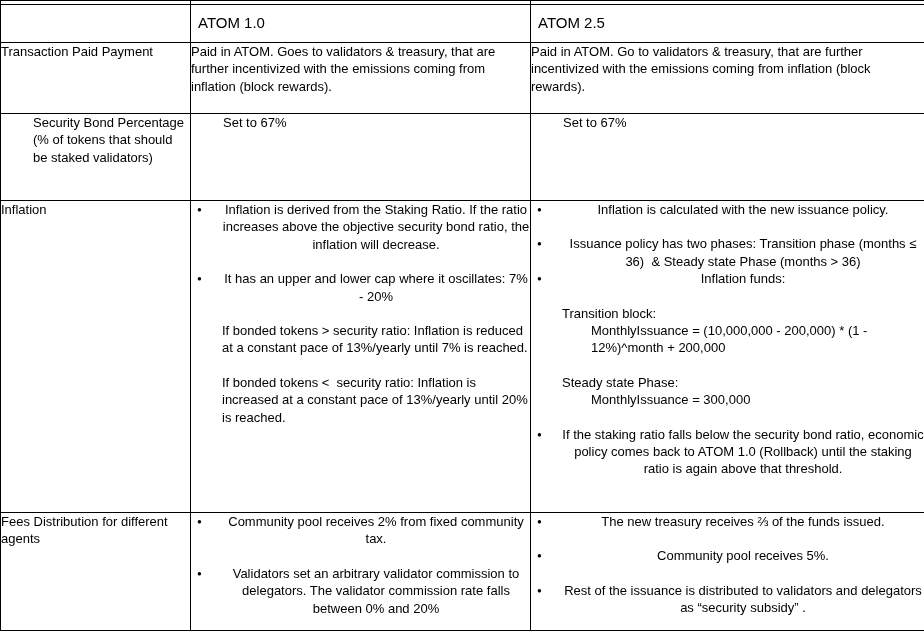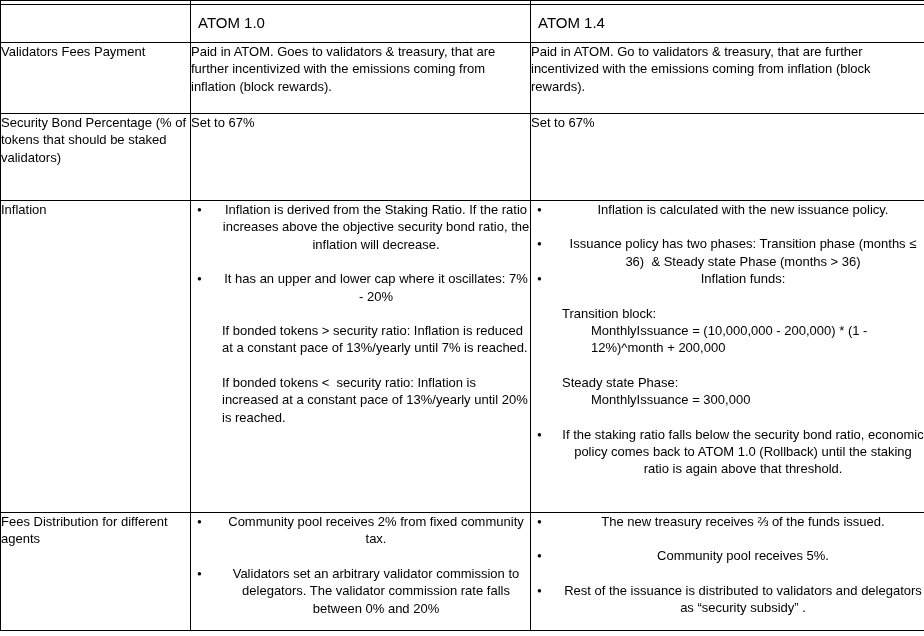--- a/index.html
+++ b/index.html
@@ -42,21 +42,21 @@
     line-height: 17.4px;
     padding: 8px 7px 0 9px;
     white-space: pre-wrap;
   }
   td.content-cell {
     font-size: 13px;
     line-height: 17.4px;
     padding: 8px 7px 0 7px;
   }
   tr.row-0 td { height: 71px; }
-  tr.row-1 td { height: 87px; }
+  tr.row-1 td { height: 87px; padding-left: 32px; }
   tr.row-2 td { height: 312px; }
   tr.row-3 td { height: 118px; margin-top: 8px; }
   .blk { white-space: pre-wrap; }
   .gap { height: 17px; }
   .bullet-item { display: flex; padding-left: 6px; }
   .bullet-dot {
     flex: 0 0 25px;
     width: 25px;
     font-size: 8px;
     line-height: 17.4px;
@@ -77,25 +77,25 @@
     </colgroup>
     <tbody>
       <tr class="sliver">
         <td></td>
         <td></td>
         <td></td>
       </tr>
       <tr class="hdr">
         <th></th>
         <th>ATOM 1.0</th>
-        <th>ATOM 1.4</th>
+        <th>ATOM 2.5</th>
       </tr>
 
     <tr class="body-row row-0">
-          <td class="label-cell">Validators Fees Payment</td>
+          <td class="label-cell">Transaction Paid Payment</td>
           <td class="content-cell">
             <div class="blk">Paid in ATOM. Goes to validators &amp; treasury, that are further incentivized with the emissions coming from inflation (block rewards).</div>
           </td>
           <td class="content-cell">
             <div class="blk">Paid in ATOM. Go to validators &amp; treasury, that are further incentivized with the emissions coming from inflation (block rewards).</div>
           </td>
         </tr>
         <tr class="body-row row-1">
           <td class="label-cell">Security Bond Percentage (% of tokens that should be staked validators)</td>
           <td class="content-cell">

